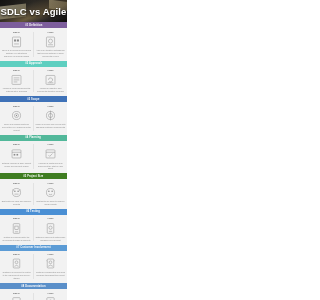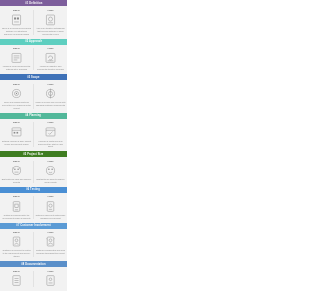--- a/index.html
+++ b/index.html
@@ -41,20 +41,24 @@
   .cell-text{font-size:2px;color:#8c8c8c;line-height:1.45;text-align:center;
         word-break:break-word;}
 
   .divider{width:1px;background:#e2e2e2;margin:2px 0;}
 </style>
 </head>
 <body>
 
 <div class="page">
 
+  <div class="hero">
+    <div class="hero-bg"></div>
+    <div class="hero-title">SDLC vs Agile</div>
+  </div>
 
   <div id="sections">
       <div class="band" style="background: rgb(125, 94, 156);">
         <span class="band-label">#1 Definition</span>
       </div>
       <div class="row">
         <div class="cell">
           <div class="cell-title">SDLC</div>
           <div class="icon">
             <svg viewBox="0 0 32 32">

